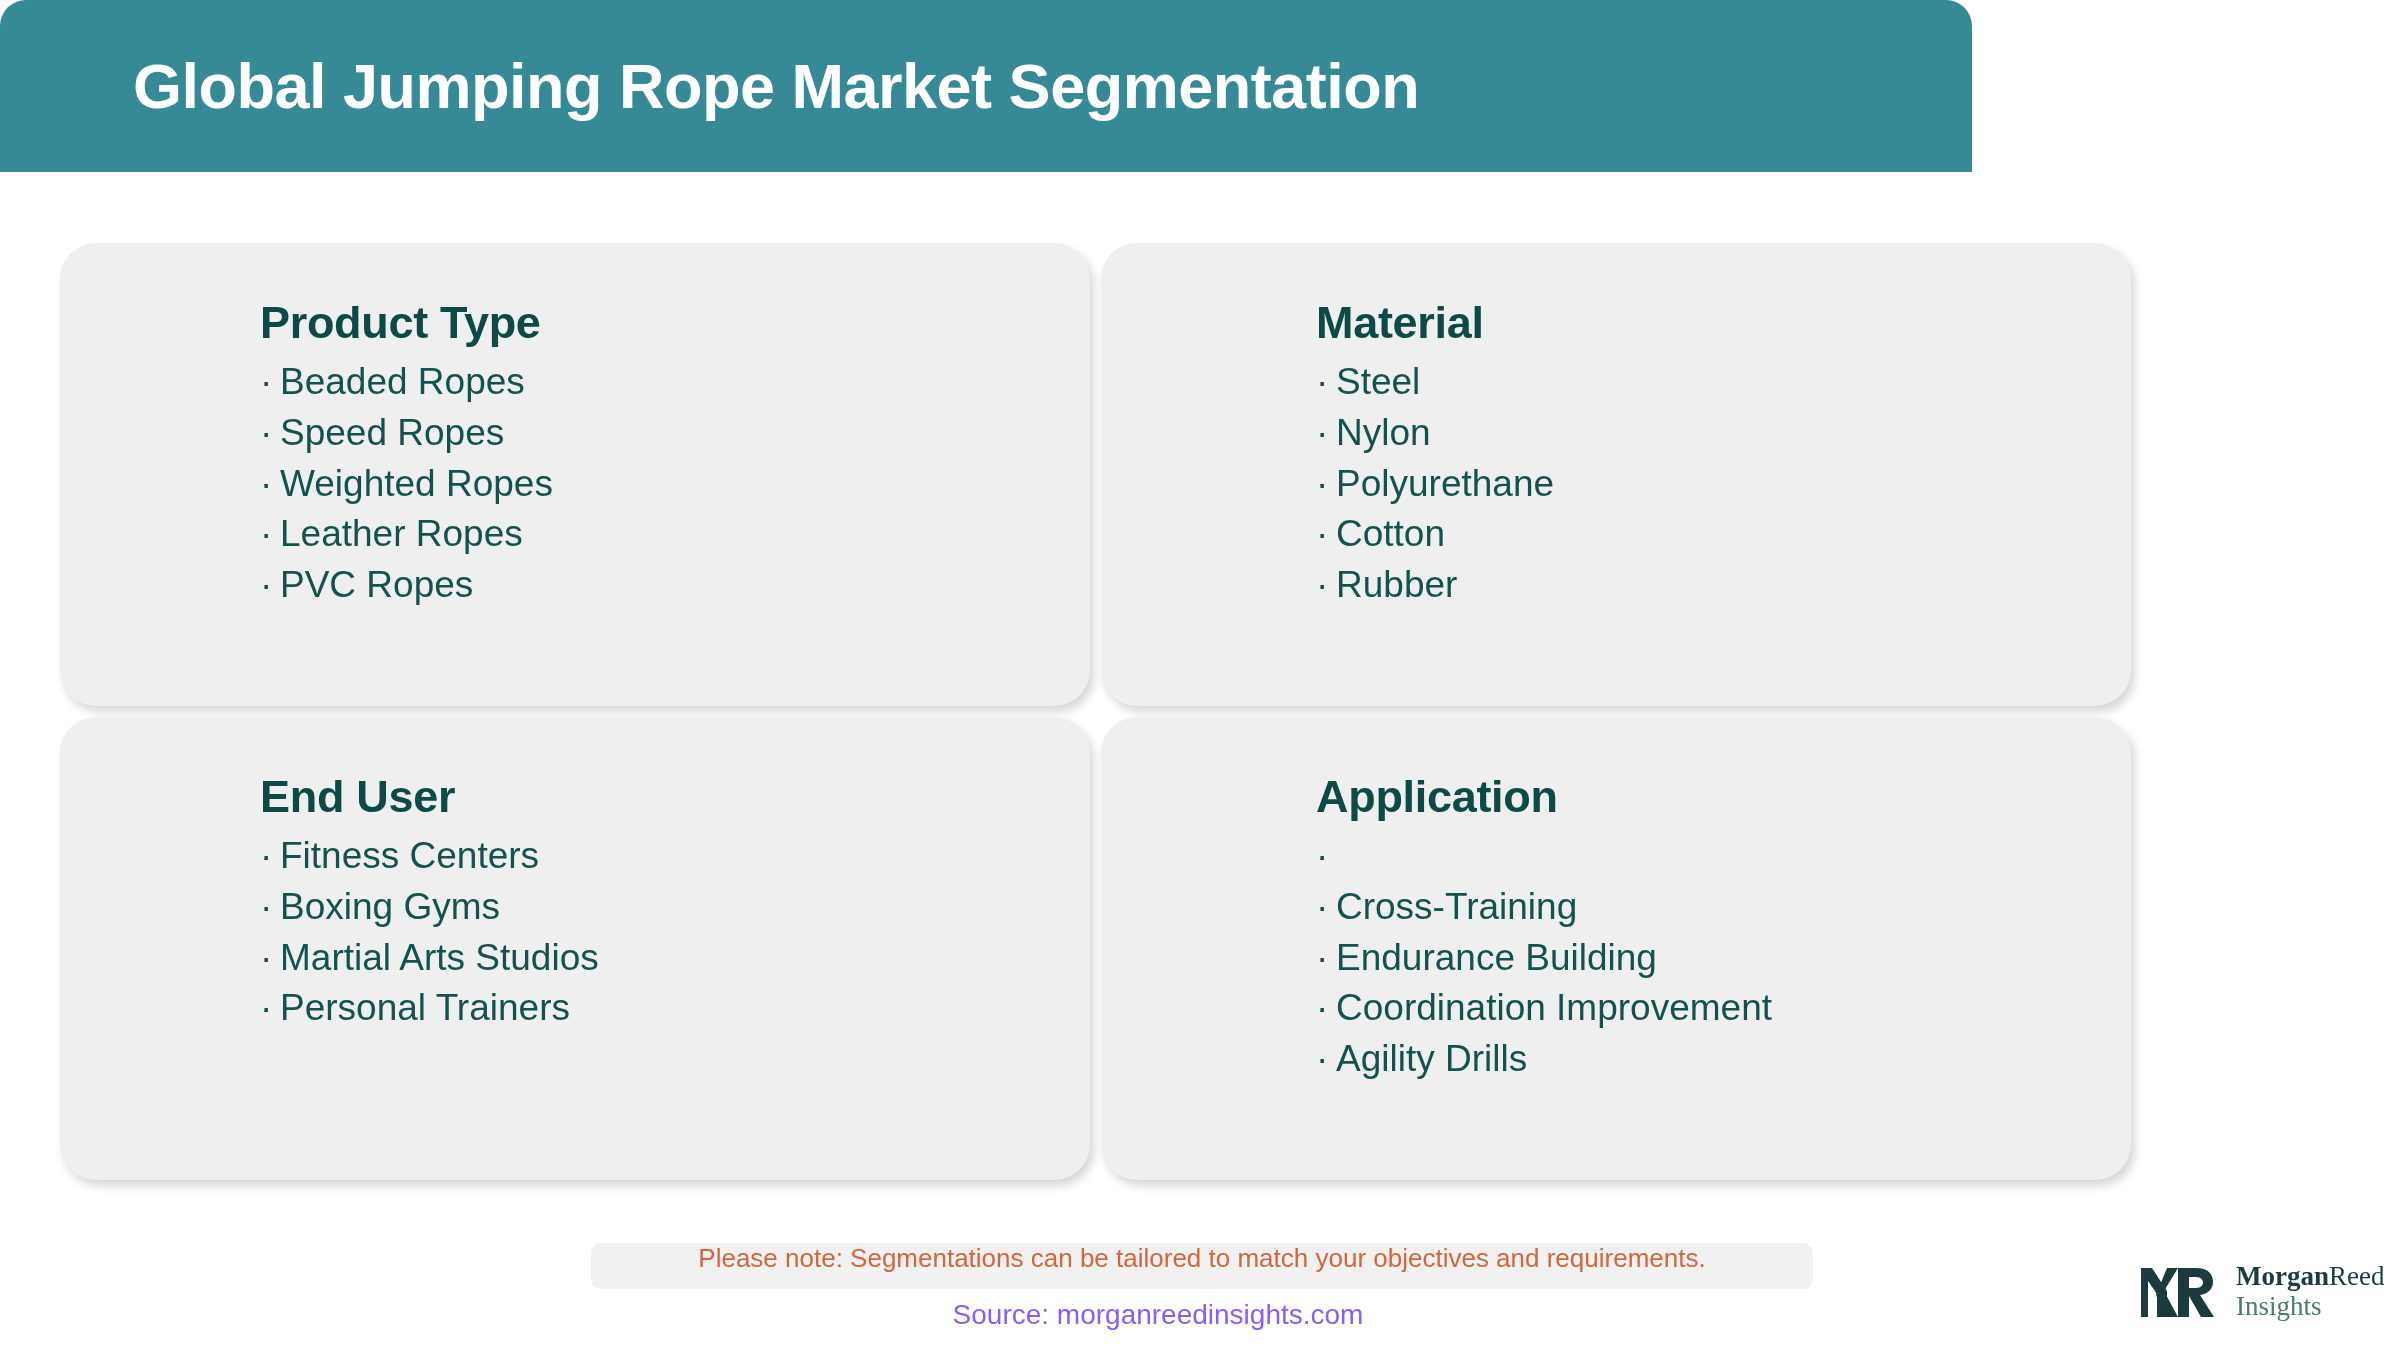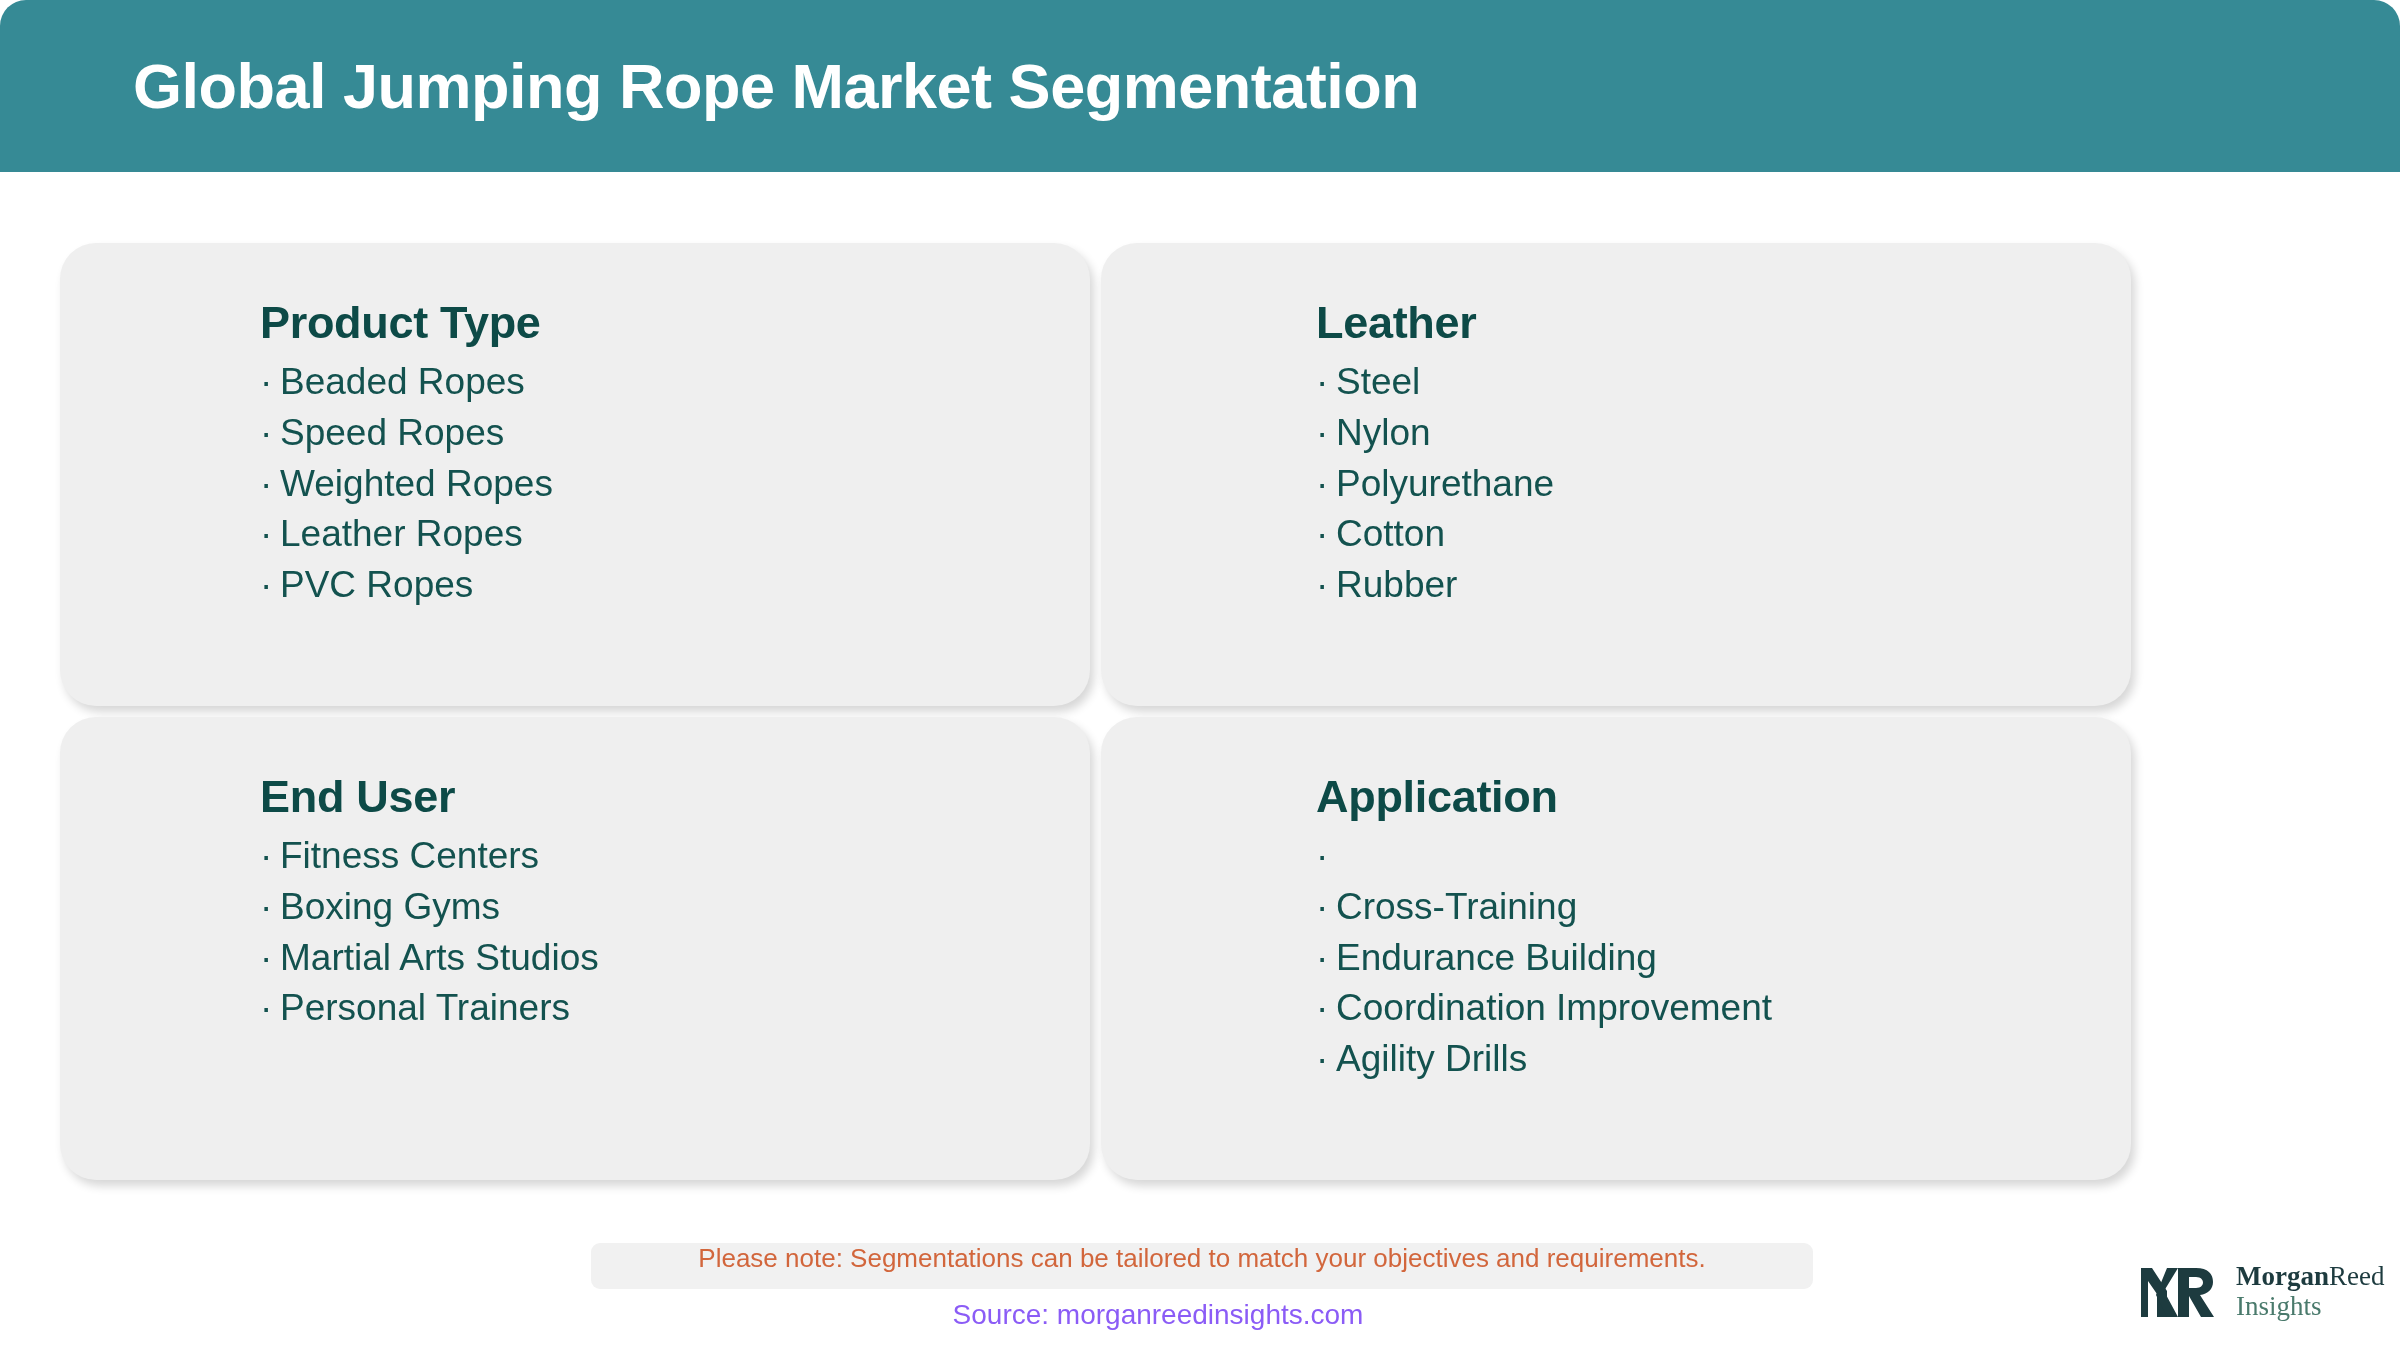--- a/index.html
+++ b/index.html
@@ -17,21 +17,21 @@
     width: 2400px;
     height: 1350px;
     background: #ffffff;
   }
 
   
   .header-band {
     position: absolute;
     left: 0;
     top: 0;
-    width: 2400px;
+    width: 1972px;
     height: 172px;
     background: #368a95;
     border-top-left-radius: 26px;
     border-top-right-radius: 26px;
     display: flex;
     align-items: center;
   }
 
   .header-title {
     margin-left: 133px;
@@ -207,21 +207,21 @@
           <li>
               <span class="bullet">·</span>
               <span>PVC Ropes</span>
             </li>
         </ul>
       </div>
     </div>
 
     <div class="card right">
       <div class="card-inner">
-        <div class="card-title">Leather</div>
+        <div class="card-title">Material</div>
         <ul class="card-list">
           <li>
               <span class="bullet">·</span>
               <span>Steel</span>
             </li>
           <li>
               <span class="bullet">·</span>
               <span>Nylon</span>
             </li>
           <li>

